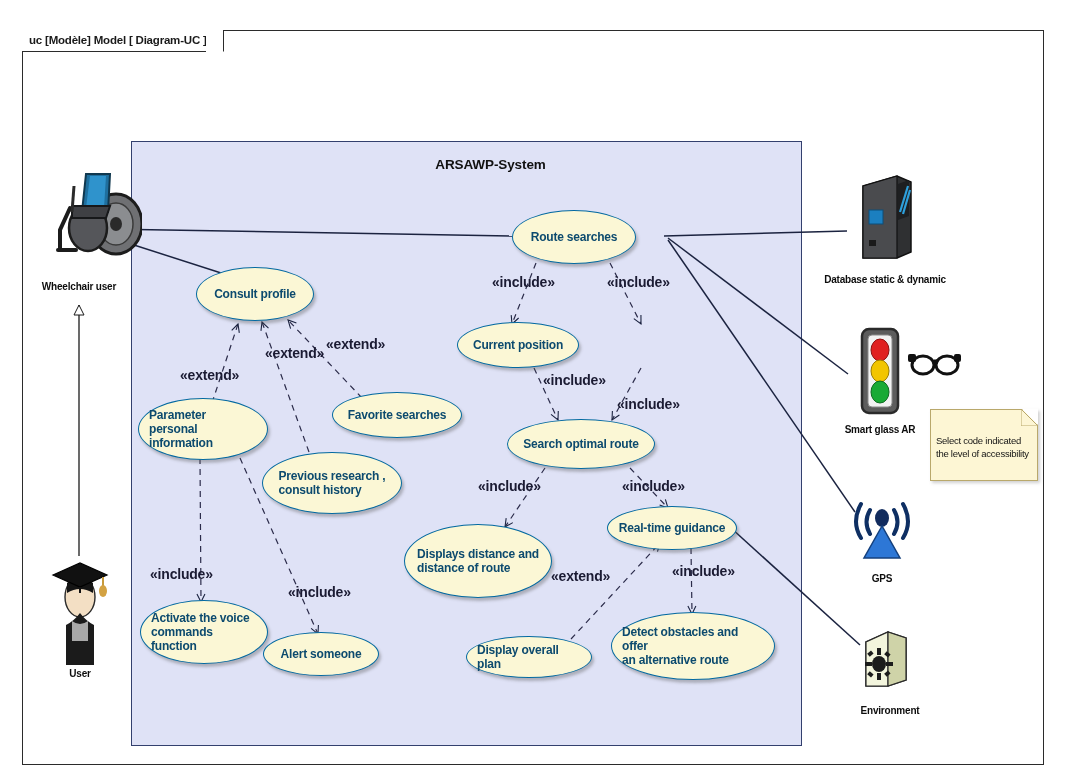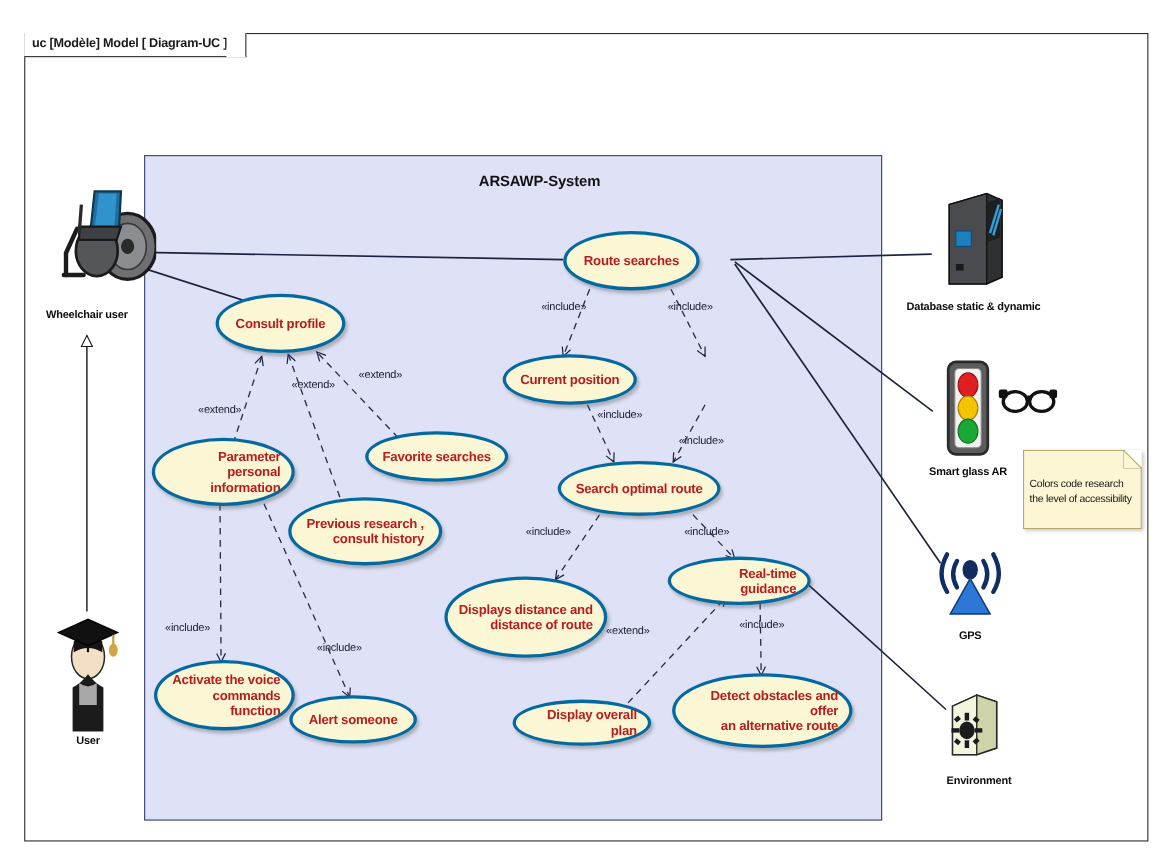--- a/index.html
+++ b/index.html
@@ -94,42 +94,42 @@
     overflow: visible;
     pointer-events: none;
   }
 
   
   .uc {
     position: absolute;
     box-sizing: border-box;
     border-radius: 50%;
     background: #fbf7d5;
-    border: 3px solid #0369a1;
+    border: 1px solid #0369a1;
     display: flex;
     align-items: center;
     justify-content: center;
-    text-align: right;
+    text-align: left;
     box-shadow: 2px 3px 3px rgba(90,90,90,0.38);
-    color: #b91c1c;
+    color: #0c4a6e;
     font-size: 12px;
     font-weight: bold;
     letter-spacing: -0.2px;
     line-height: 14px;
     padding: 0 10px;
   }
   .uc span { display: block; }
 
   
   .stereo {
     position: absolute;
-    font-size: 10px;
+    font-size: 14px;
     color: #1b1b33;
     white-space: nowrap;
-    font-weight: normal;
+    font-weight: bold;
     letter-spacing: -0.2px;
   }
 
   
   .actor-label {
     position: absolute;
     text-align: center;
     font-size: 10px;
     font-weight: bold;
     color: #0d0d0d;
@@ -410,18 +410,18 @@
   <div class="stereo" style="left:326px; top:336px;">«extend»</div>
   <div class="stereo" style="left:150px; top:566px;">«include»</div>
   <div class="stereo" style="left:288px; top:584px;">«include»</div>
 
   <div class="note">
     <div class="note-fold"></div>
     <svg class="note-fold-edge" viewBox="0 0 17 17">
       <path d="M0,0 L17,17 M0,0 L0,17 M0,17 L17,17" fill="none" stroke="#b9a86b" stroke-width="1"></path>
     </svg>
     <div class="note-text">
-      <div>Colors code research</div>
+      <div>Select code indicated</div>
       <div>the level of accessibility</div>
     </div>
   </div>
 
 </div>
 
 </body></html>

